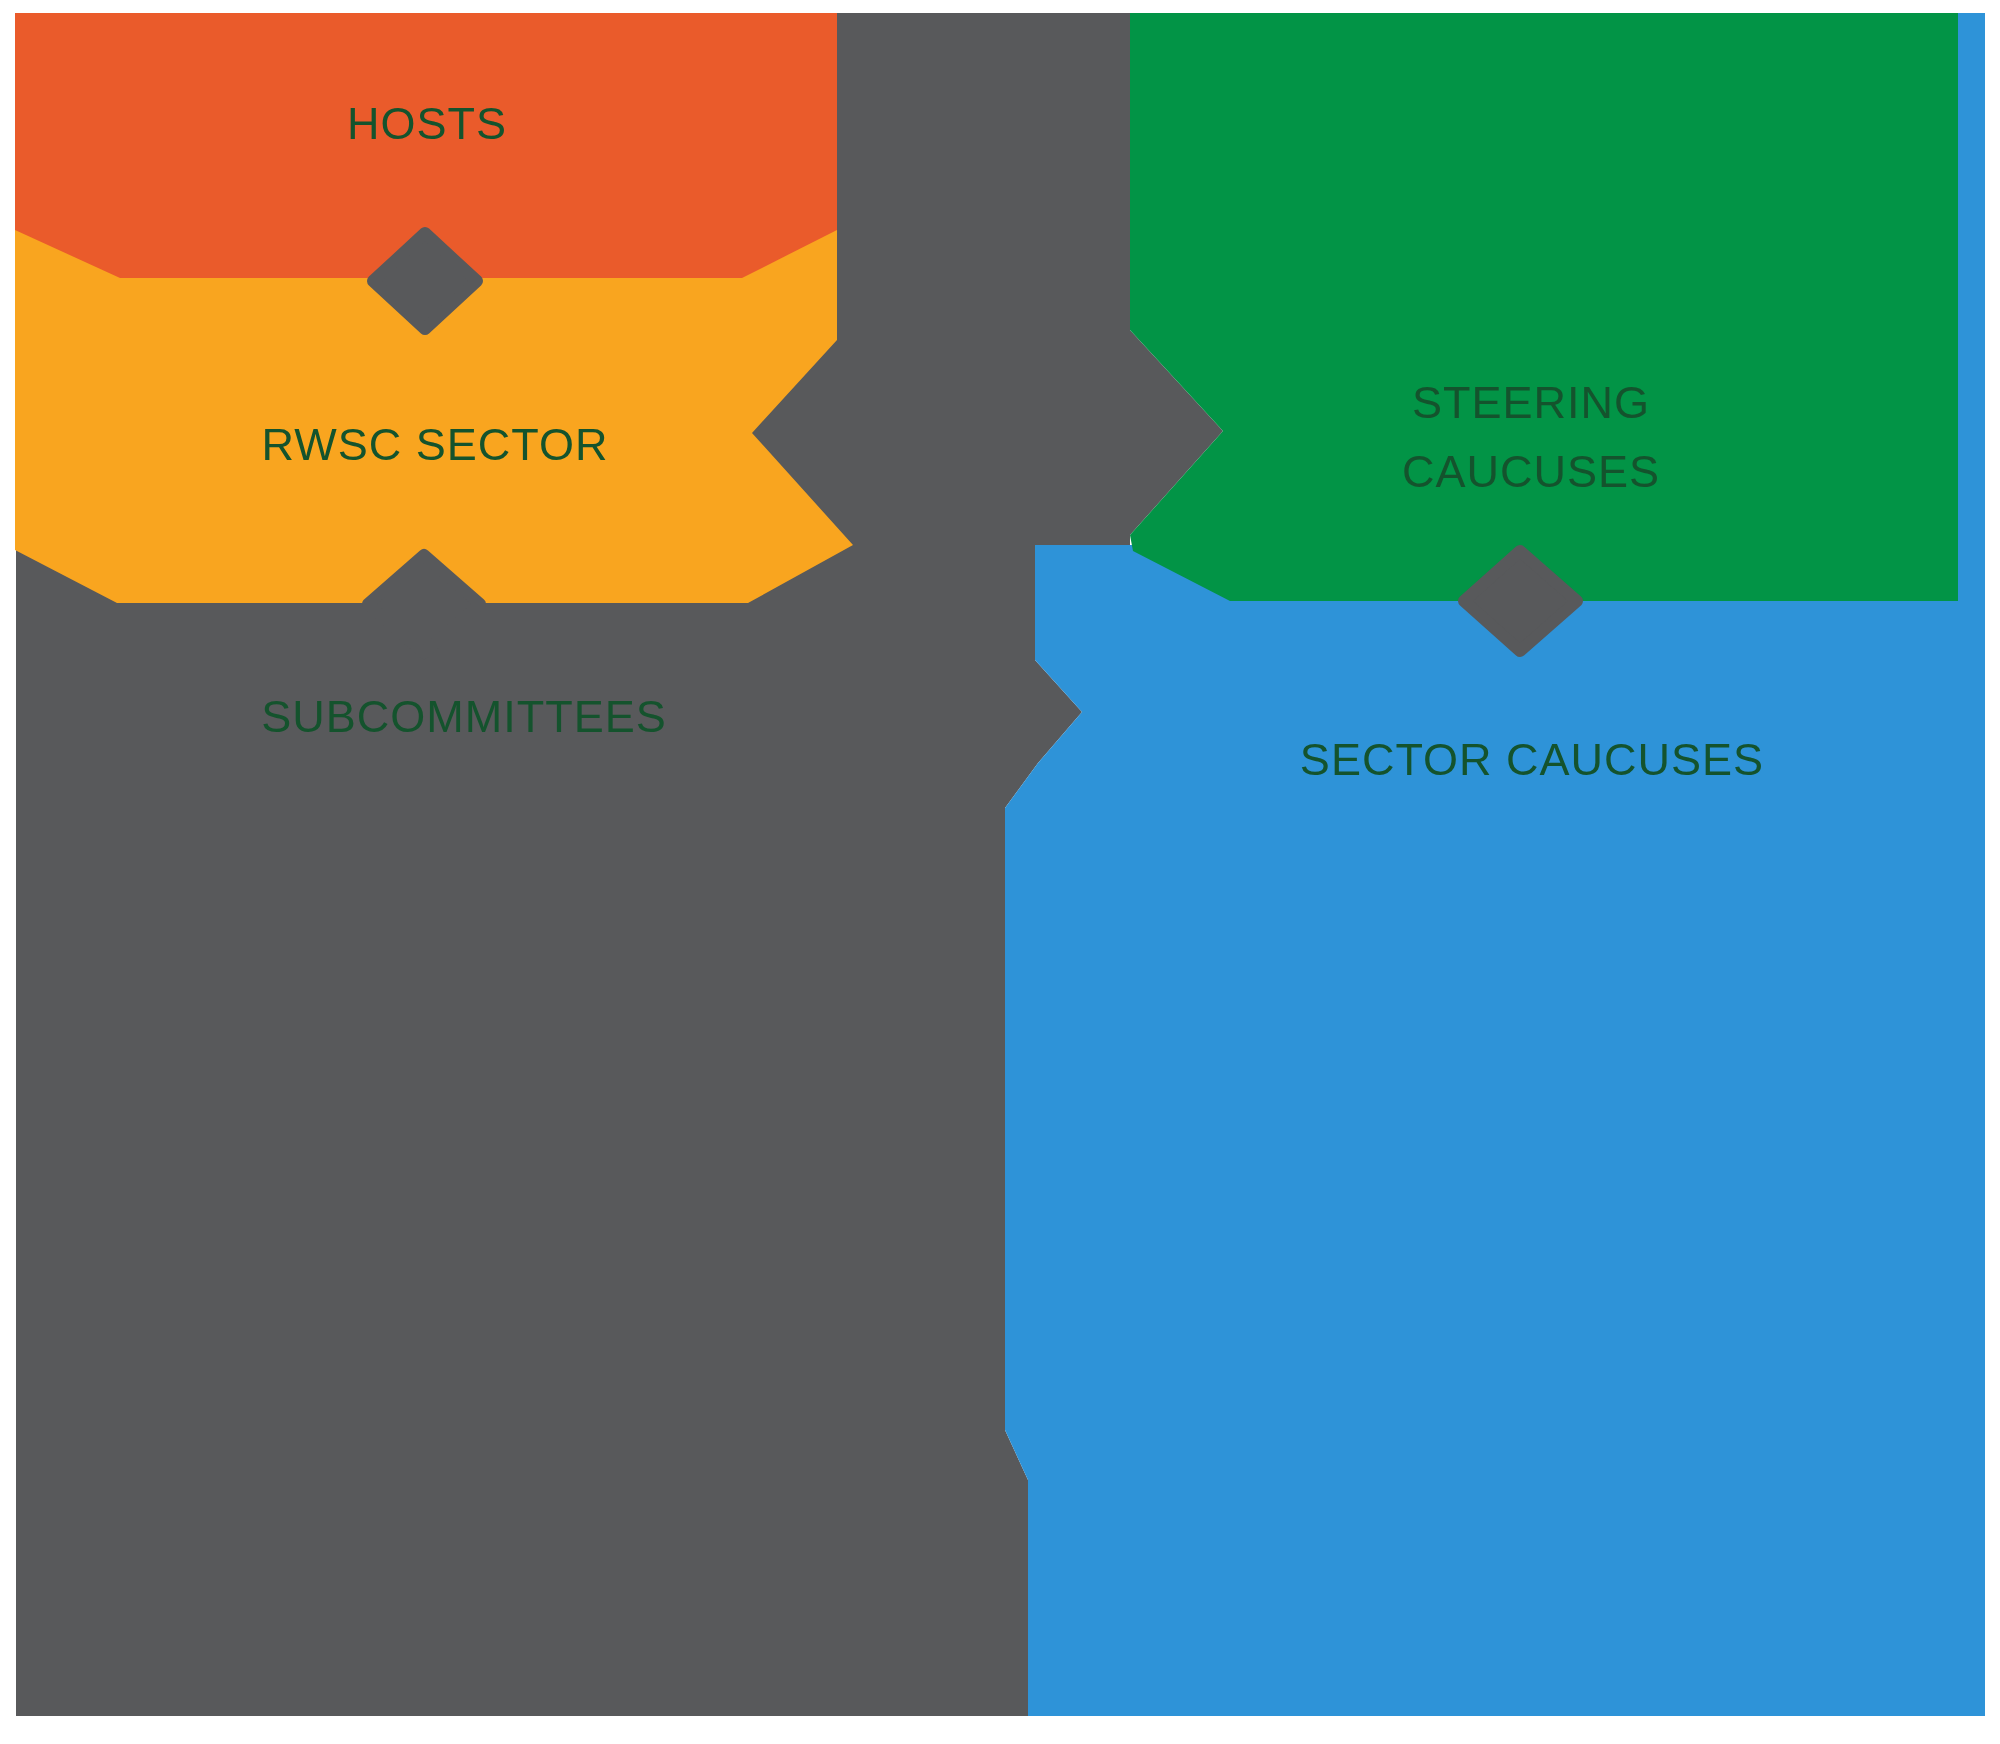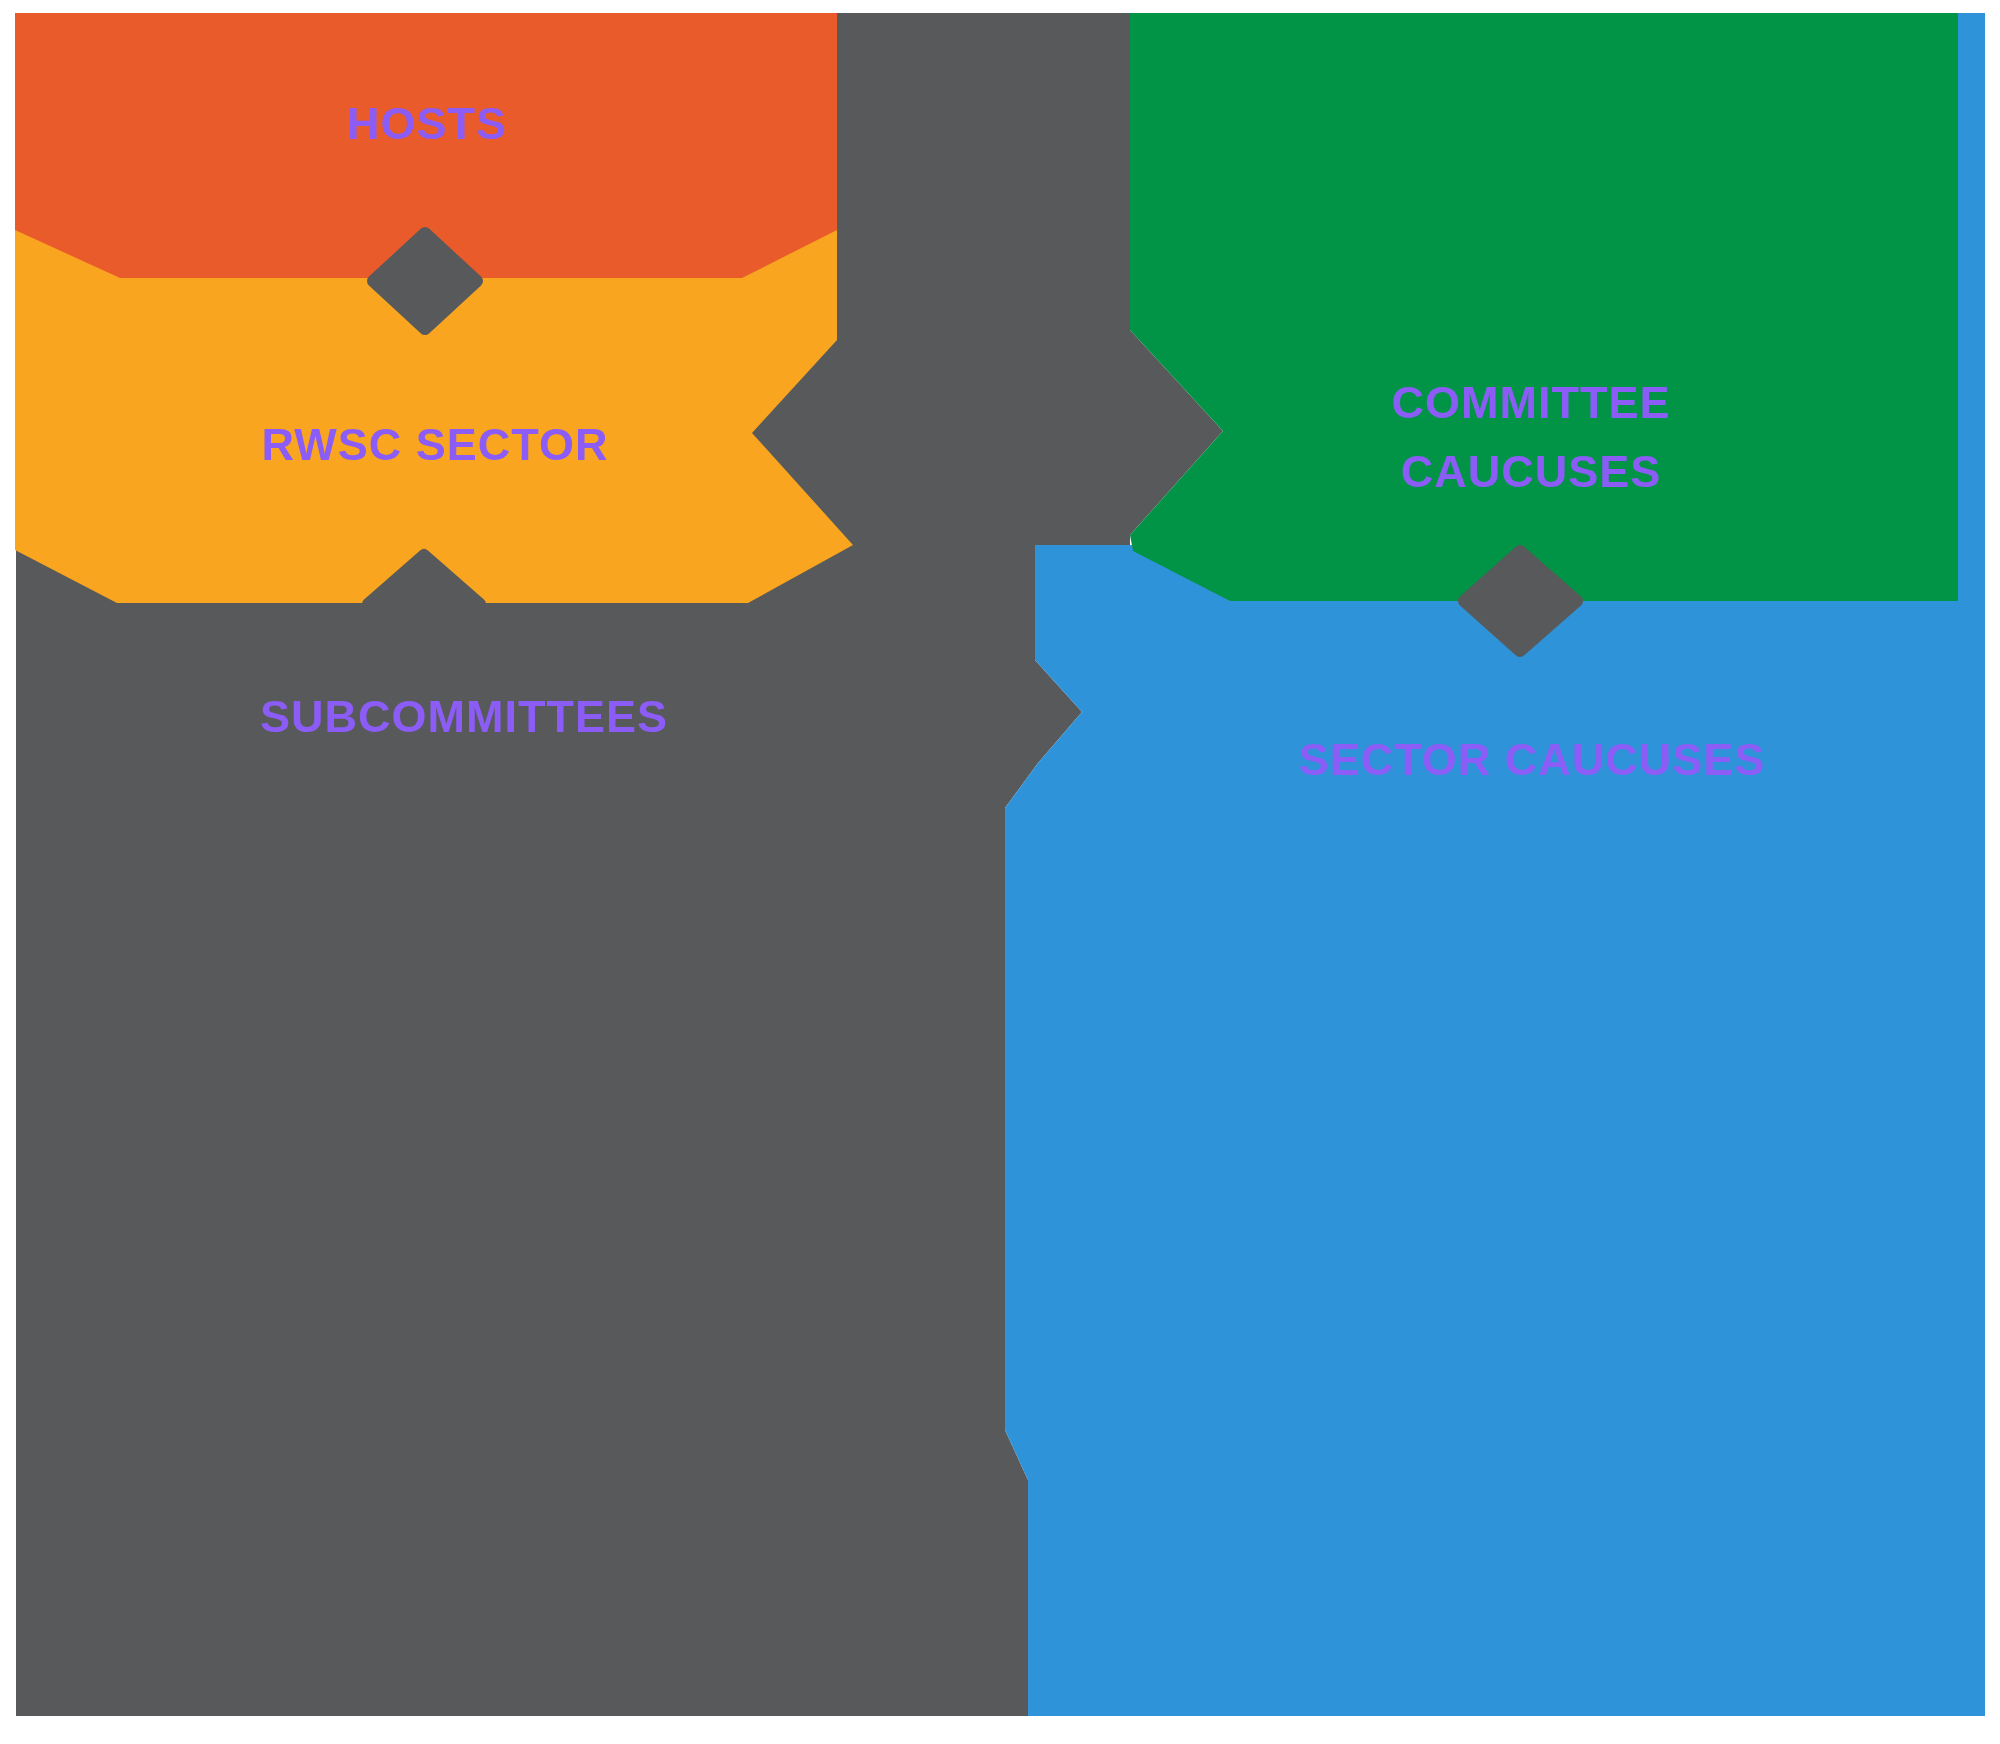--- a/index.html
+++ b/index.html
@@ -19,22 +19,22 @@
     position: absolute;
     left: 0;
     top: 0;
     width: 2000px;
     height: 1744px;
     display: block;
   }
   .label {
     position: absolute;
     transform: translate(-50%, -50%);
-    color: #8b5cf6;
-    font-weight: 700;
+    color: #14532d;
+    font-weight: 400;
     font-size: 45px;
     letter-spacing: 1px;
     white-space: nowrap;
     text-align: center;
     user-select: none;
   }
   .label.two-line span {
     display: block;
     line-height: 69px;
   }
@@ -67,19 +67,19 @@
     <polygon class="diamond" points="1520,551 1577,601 1520,651 1464,601" fill="#58595B" stroke="#58595B"></polygon>
   </svg>
 
   <div class="label" style="left:427px; top:124px;">HOSTS</div>
 
   <div class="label" style="left:435px; top:445px;">RWSC SECTOR</div>
 
   <div class="label" style="left:464px; top:717px;">SUBCOMMITTEES</div>
 
   <div class="label two-line" style="left:1531px; top:437px;">
-    <span>COMMITTEE</span>
+    <span>STEERING</span>
     <span>CAUCUSES</span>
   </div>
 
   <div class="label" style="left:1532px; top:760px;">SECTOR CAUCUSES</div>
 
 </div>
 
 </body></html>

